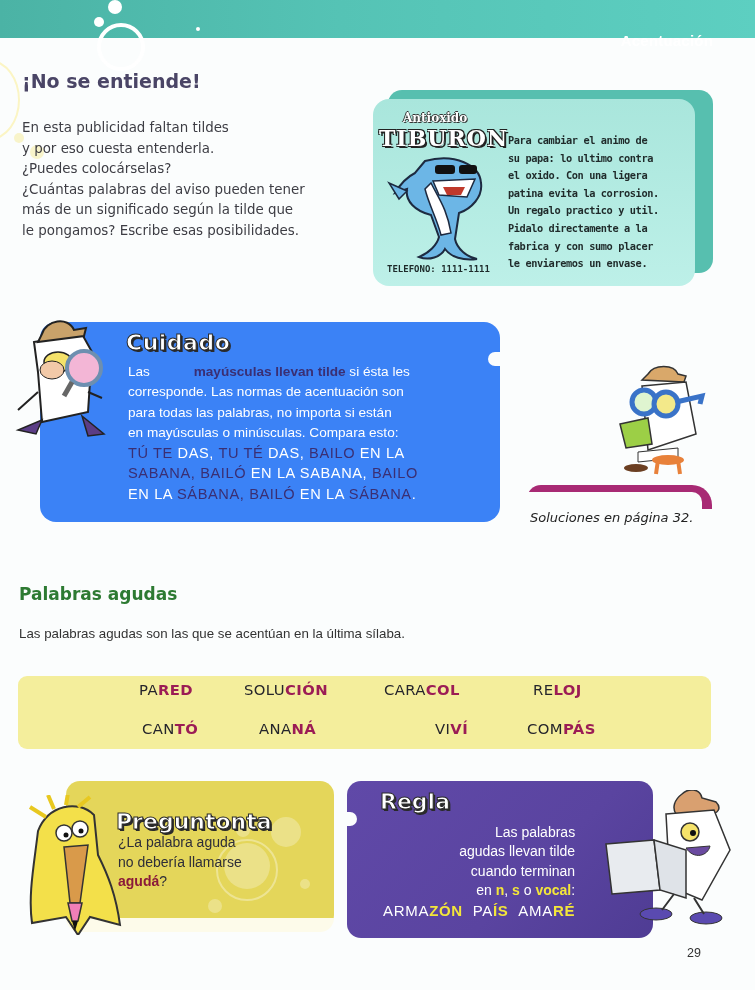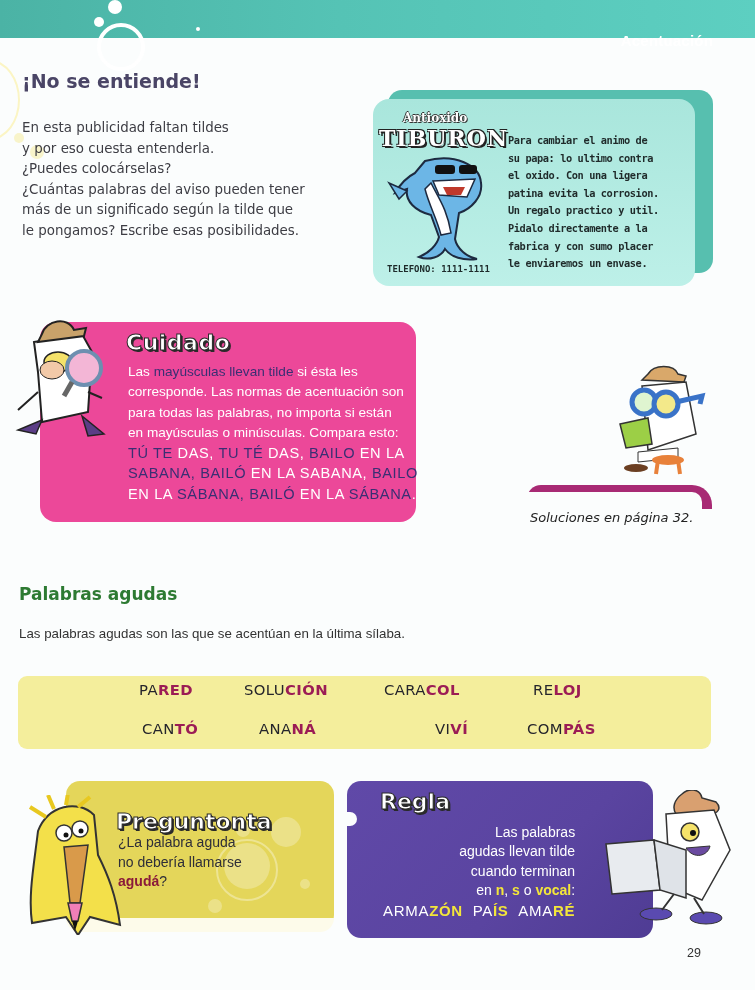--- a/index.html
+++ b/index.html
@@ -62,40 +62,40 @@
     font-family: "DejaVu Sans Mono", monospace; white-space: nowrap;
   }
   .ad-body {
     position: absolute; left: 135px; top: 33px; width: 180px; font-size: 10.3px; line-height: 17.6px;
     color: #1f2a2a; font-weight: bold; font-family: "DejaVu Sans Mono", monospace;
   }
   .ad-body p { white-space: nowrap; letter-spacing: -0.4px; }
 
   
   .cuidado {
-    position: absolute; left: 40px; top: 322px; width: 376px; height: 200px;
-    background: #ec4899; border-radius: 16px;
+    position: absolute; left: 40px; top: 322px; width: 460px; height: 200px;
+    background: #3b82f6; border-radius: 16px;
   }
   .cuidado-notch {
     position: absolute; left: 488px; top: 352px; width: 18px; height: 14px;
     background: #fbfdfd; border-radius: 10px 0 0 10px;
   }
   .box-heading {
     position: absolute; font-family: "DejaVu Sans", sans-serif; font-weight: 900; color: #ffffff;
     -webkit-text-stroke: 1px #2a2a2a;
     text-shadow: 2px 2px 0 #2a2a2a, 1px 1px 0 #2a2a2a;
   }
   .cuidado-heading { left: 86px; top: 8px; font-size: 22px; letter-spacing: 0.5px; }
   .cuidado-text {
     position: absolute; left: 88px; top: 40px; width: 365px; font-size: 13.6px; line-height: 20.3px;
     color: #ffffff; font-family: "Liberation Sans", sans-serif;
   }
   .cuidado-text p { white-space: nowrap; }
   .cuidado-text .navy { color: #3a2f73; }
-  .cuidado-text .bold { font-weight: normal; }
+  .cuidado-text .bold { font-weight: bold; margin-left: 40px; }
   .cuidado-text .upper { font-size: 14.6px; letter-spacing: 0.6px; }
 
   .detective { position: absolute; left: 12px; top: 312px; width: 112px; height: 130px; }
 
   
   .reader { position: absolute; left: 608px; top: 364px; width: 98px; height: 112px; }
   .solutions-bar {
     position: absolute; left: 527px; top: 485px; width: 185px; height: 24px;
     background: #a82a74; border-radius: 14px 20px 0 0;
   }

